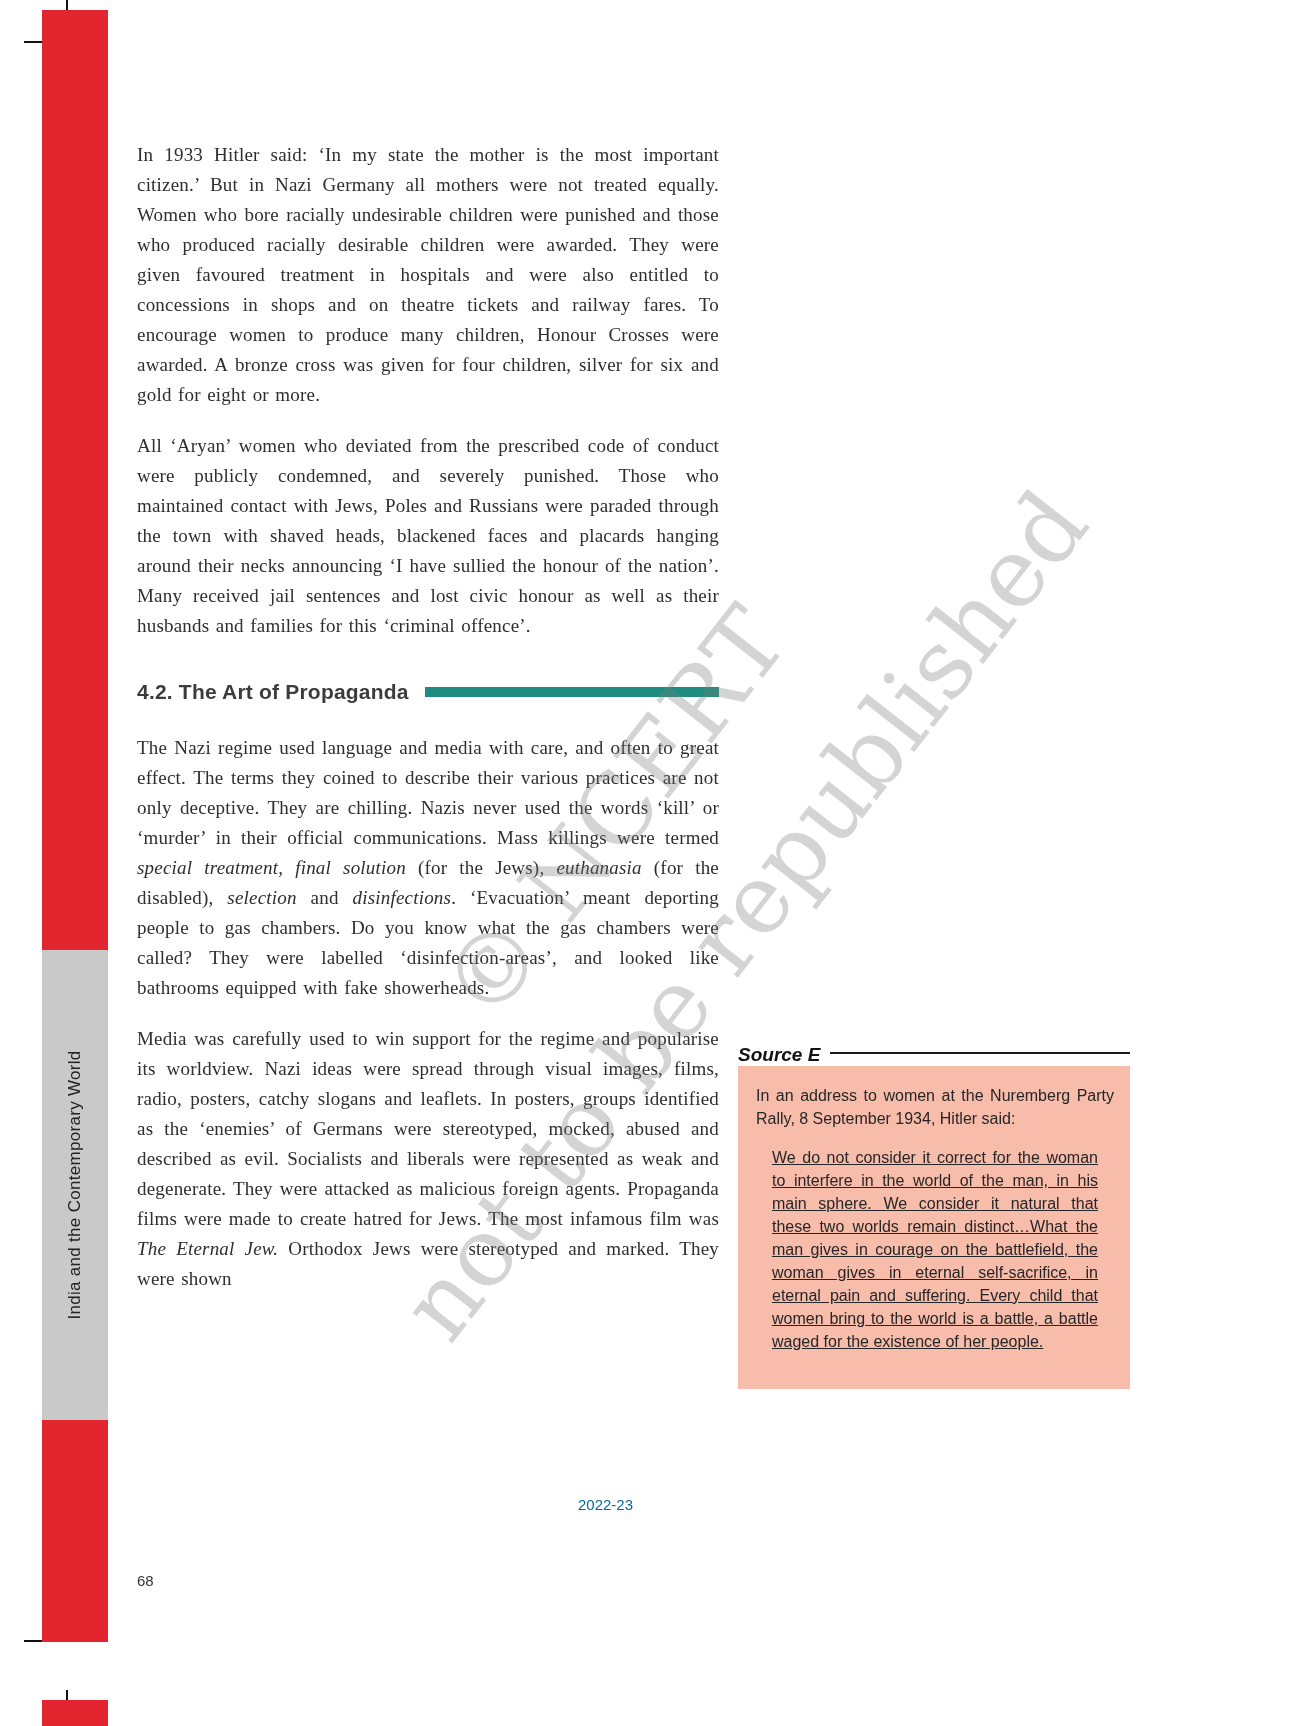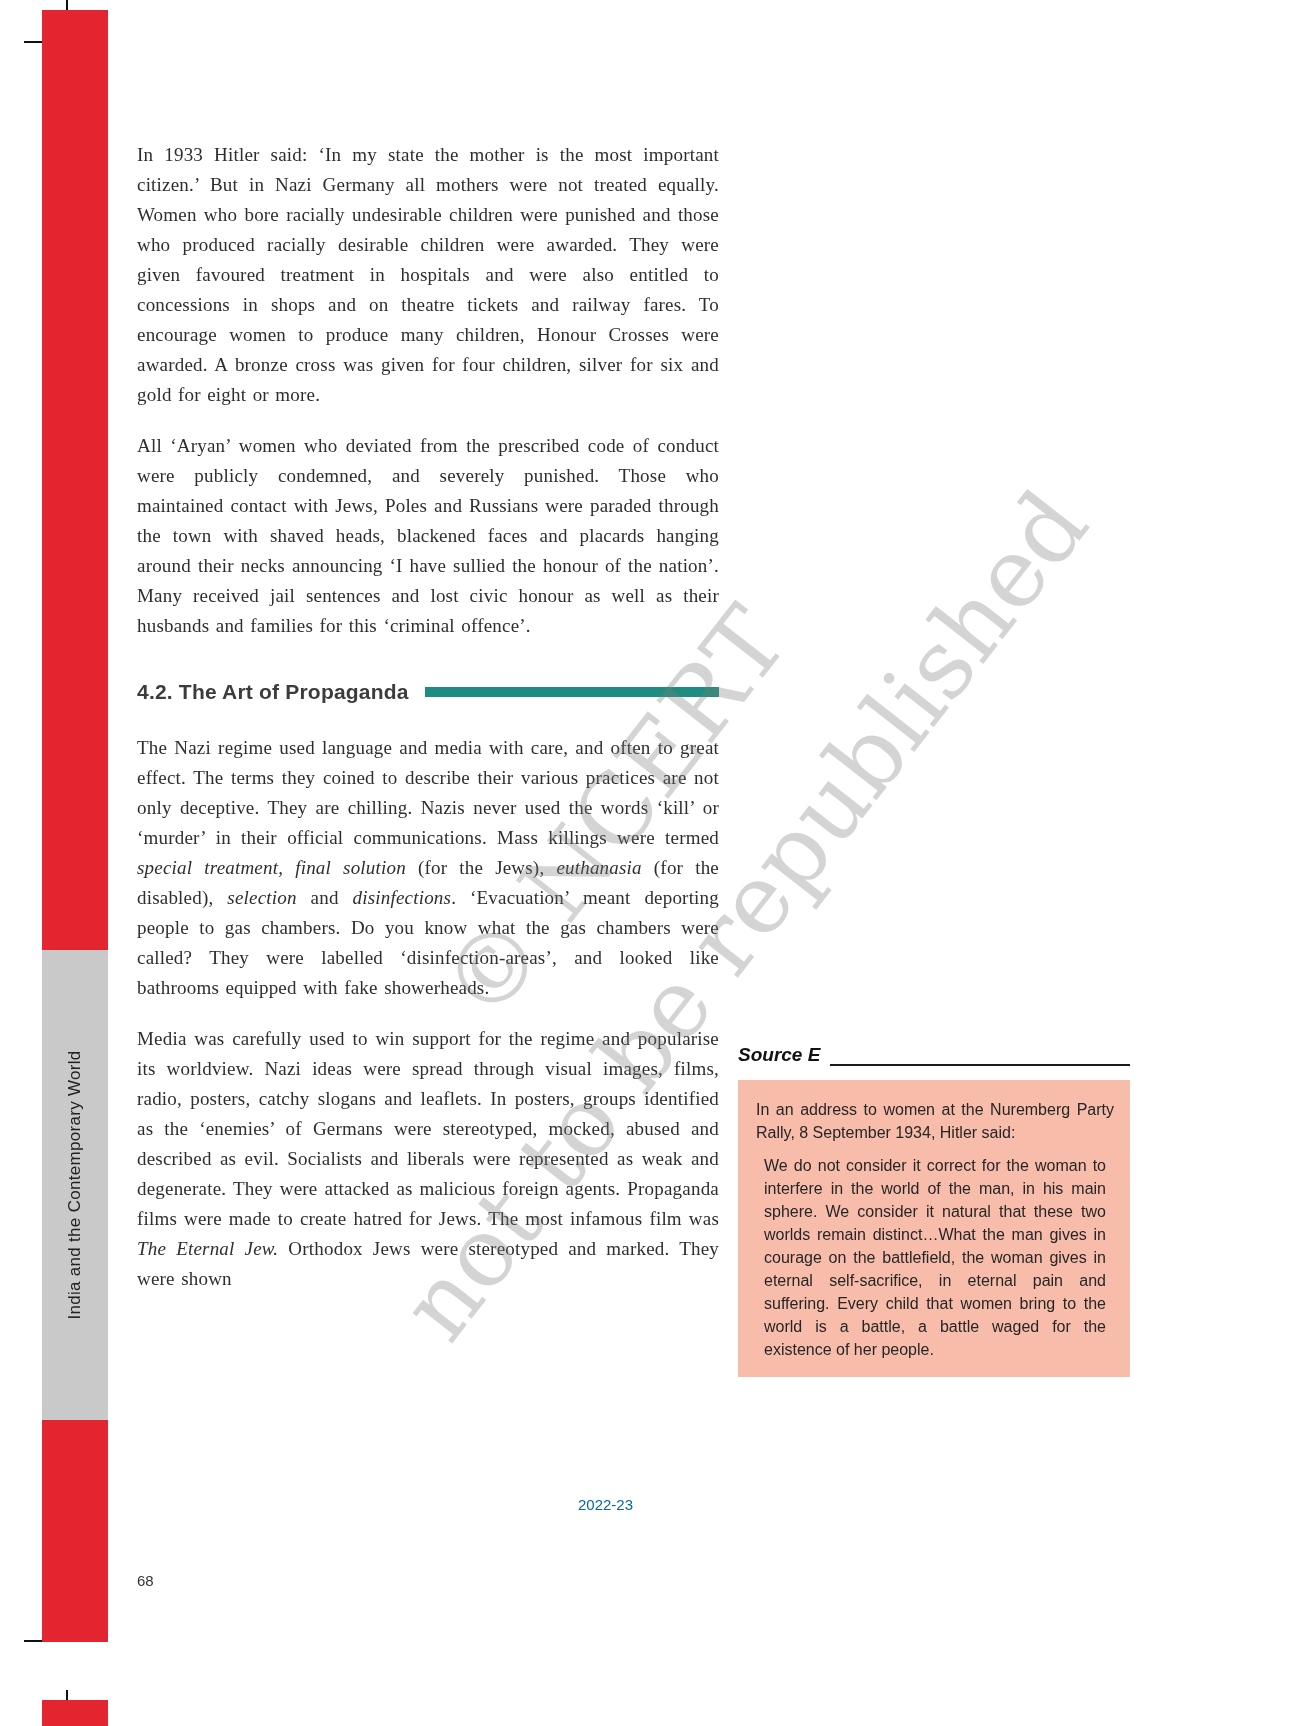--- a/index.html
+++ b/index.html
@@ -53,29 +53,29 @@
     font-family:"Liberation Sans", sans-serif; font-weight:700; font-size:21px;
     color:#3c3c3c; white-space:nowrap; letter-spacing:0.2px;
   }
   .heading-rule { flex:1; height:10px; background:#1e8c80; }
 
   
   .source-area {
     position:absolute; left:738px; top:1044px; width:392px;
     font-family:"Liberation Sans", sans-serif; z-index:2;
   }
-  .source-label-row { display:flex; align-items:flex-end; gap:10px; margin-bottom:14px; }
+  .source-label-row { display:flex; align-items:flex-start; gap:10px; }
   .source-label { font-style:italic; font-weight:700; font-size:19px; color:#121212; }
   .source-rule { flex:1; height:2px; background:#1a1a1a; margin-top:8px; }
   .source-box {
-    background:#f8bcab; padding:18px 16px 8px 18px;
+    background:#f8bcab; padding:18px 16px 20px 18px;
     font-size:16px; line-height:23px; color:#262626; text-align:justify;
   }
   .source-intro { margin:0 0 10px 0; }
-  .source-body  { margin:8px; }
+  .source-body  { margin:16px;text-decoration:underline; }
 
   
   .page-number {
     position:absolute; left:137px; top:1572px;
     font-family:"Liberation Sans", sans-serif; font-size:15px; color:#333; z-index:2;
   }
   .footer-date {
     position:absolute; left:578px; top:1496px;
     font-family:"Liberation Sans", sans-serif; font-size:15px; color:#0369a1; z-index:2;
   }

